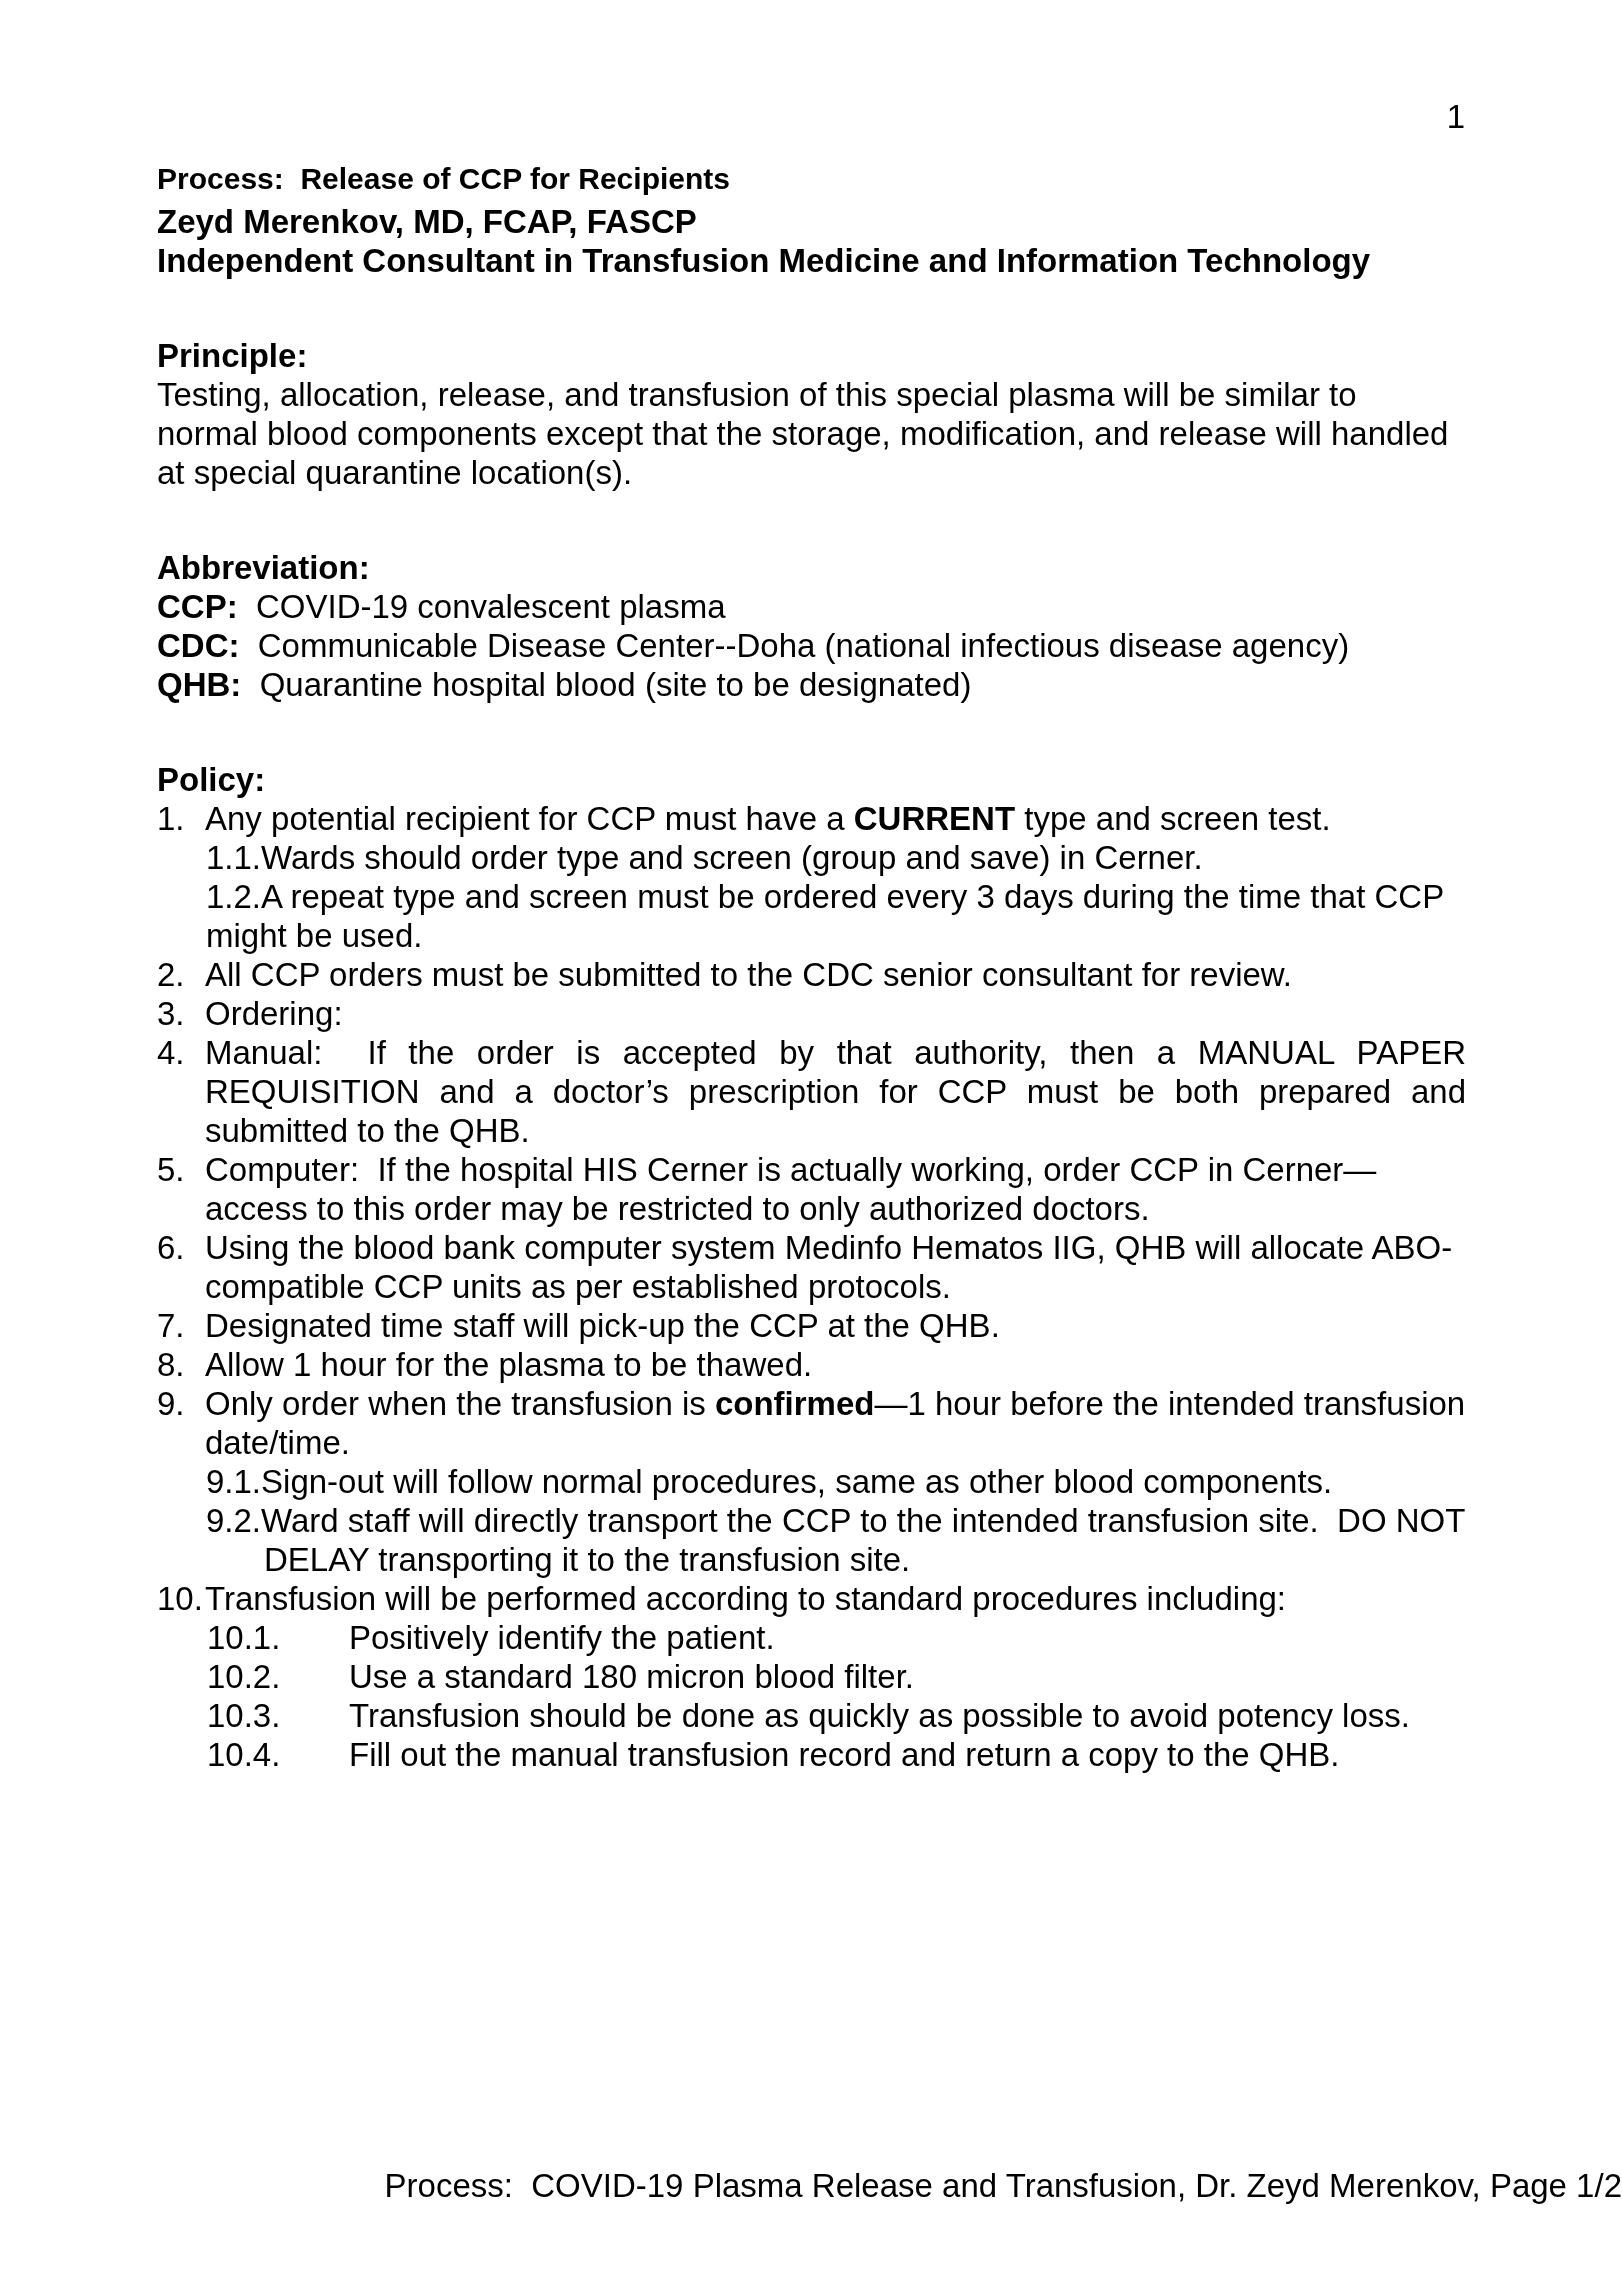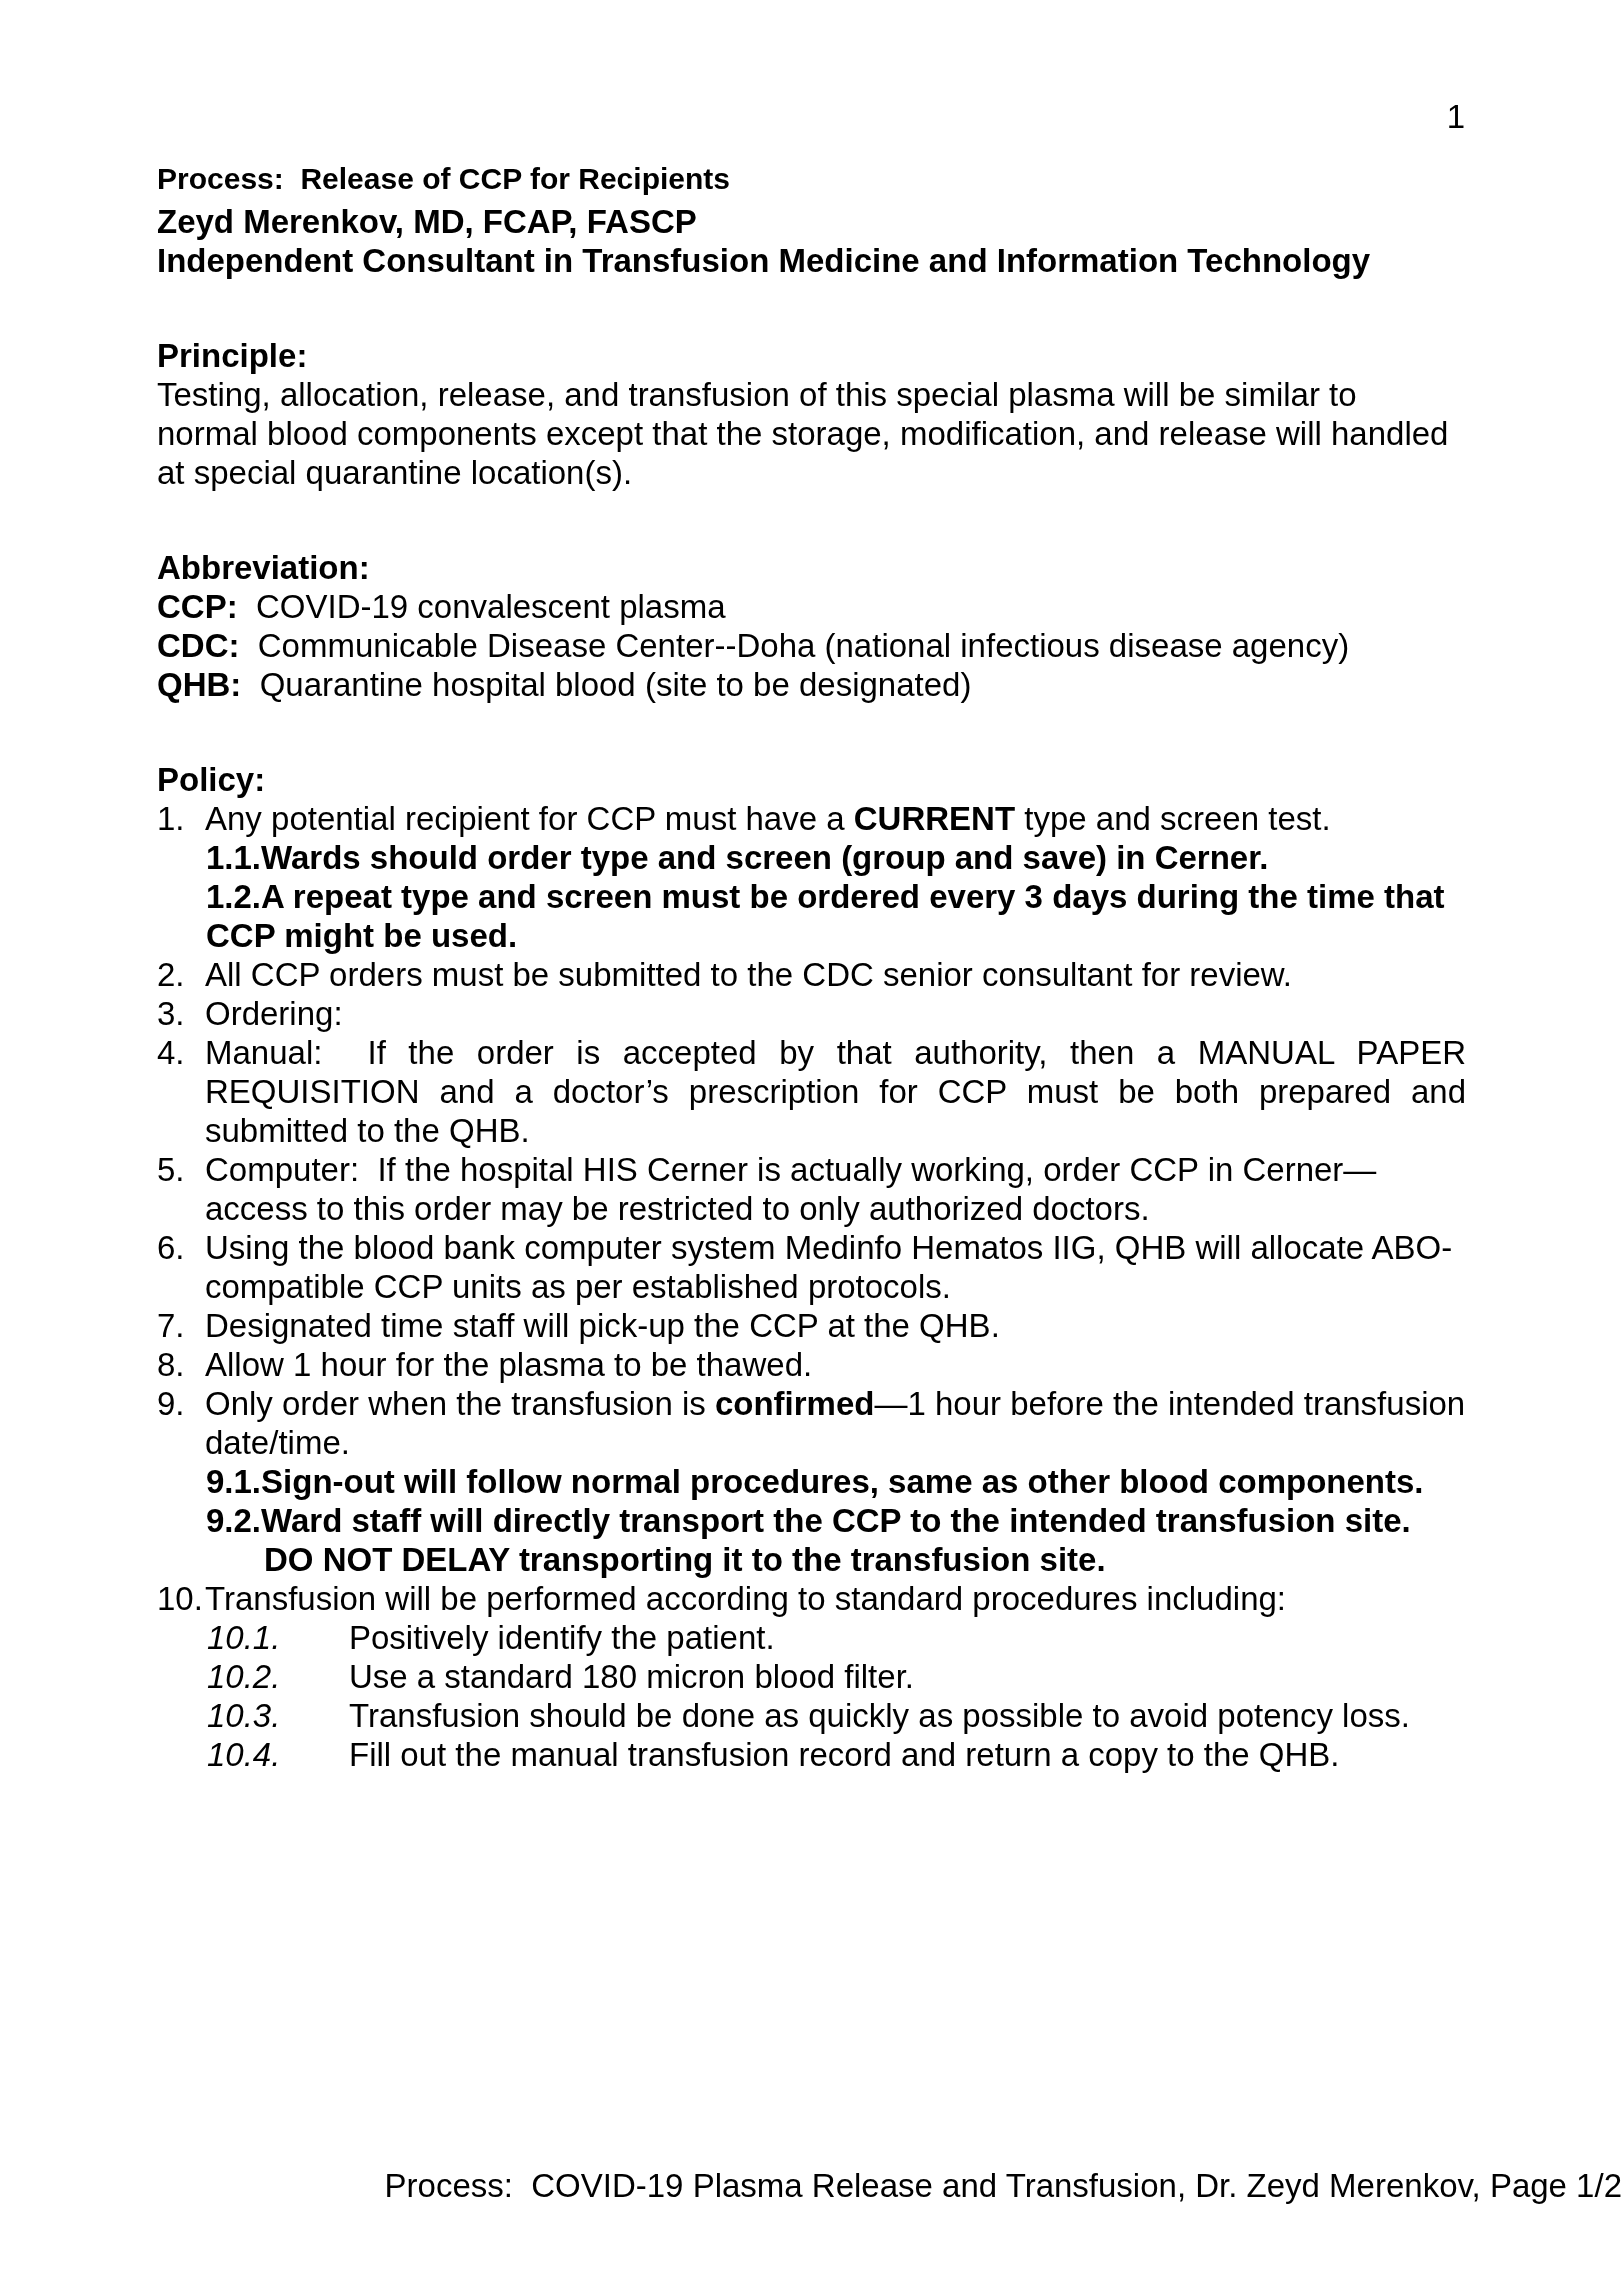--- a/index.html
+++ b/index.html
@@ -34,24 +34,24 @@
   .bold-line { font-weight: bold; }
   .section { margin-top: 56px; }
   .heading { font-weight: bold; }
   .abbr-term { font-weight: bold; }
   .abbr-def { margin-left: 18.3px; }
   
   .li-main { display: flex; }
   .li-num { width: 48px; flex-shrink: 0; }
   .li-text { flex: 1; }
   .li-text.justify { text-align: justify; }
-  .li-sub { margin-left: 49px; font-weight: bold; }
+  .li-sub { margin-left: 49px; }
   .li-sub.hang { padding-left: 58px; text-indent: -58px; }
   .li-sub3 { display: flex; margin-left: 50px; }
-  .li-num3 { width: 142px; flex-shrink: 0; font-style: italic; }
+  .li-num3 { width: 142px; flex-shrink: 0; }
   .footer {
     position: absolute;
     top: 2166px;
     left: 0;
     width: 100%;
     text-align: right;
     line-height: 39px;
   }
   b { font-weight: bold; }
 </style>

